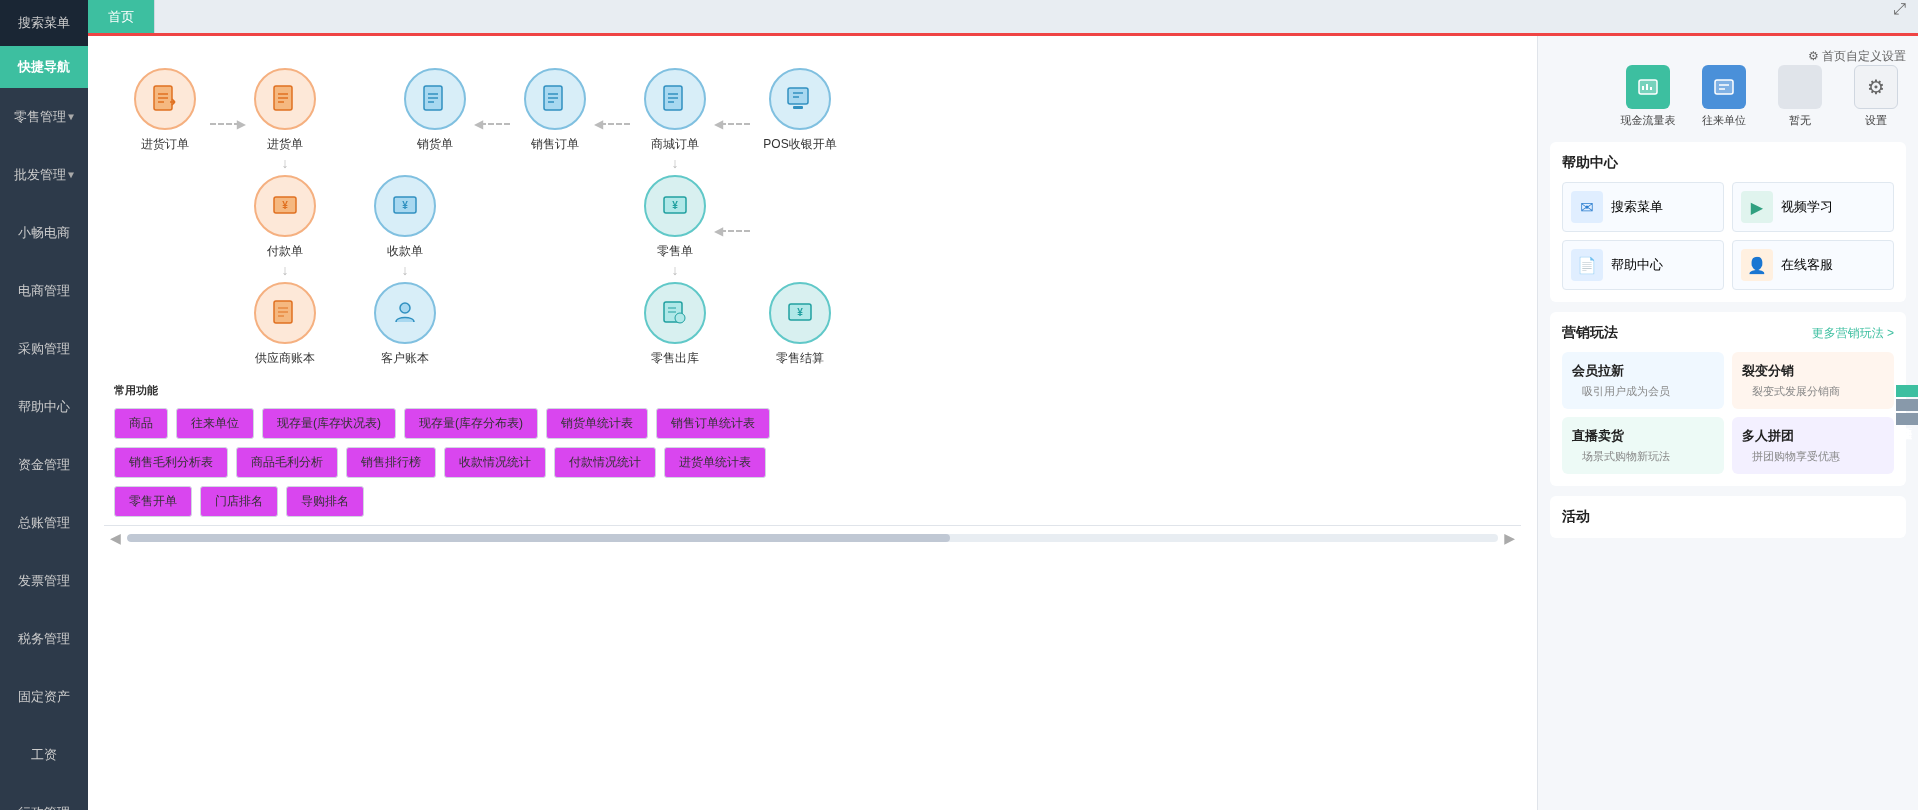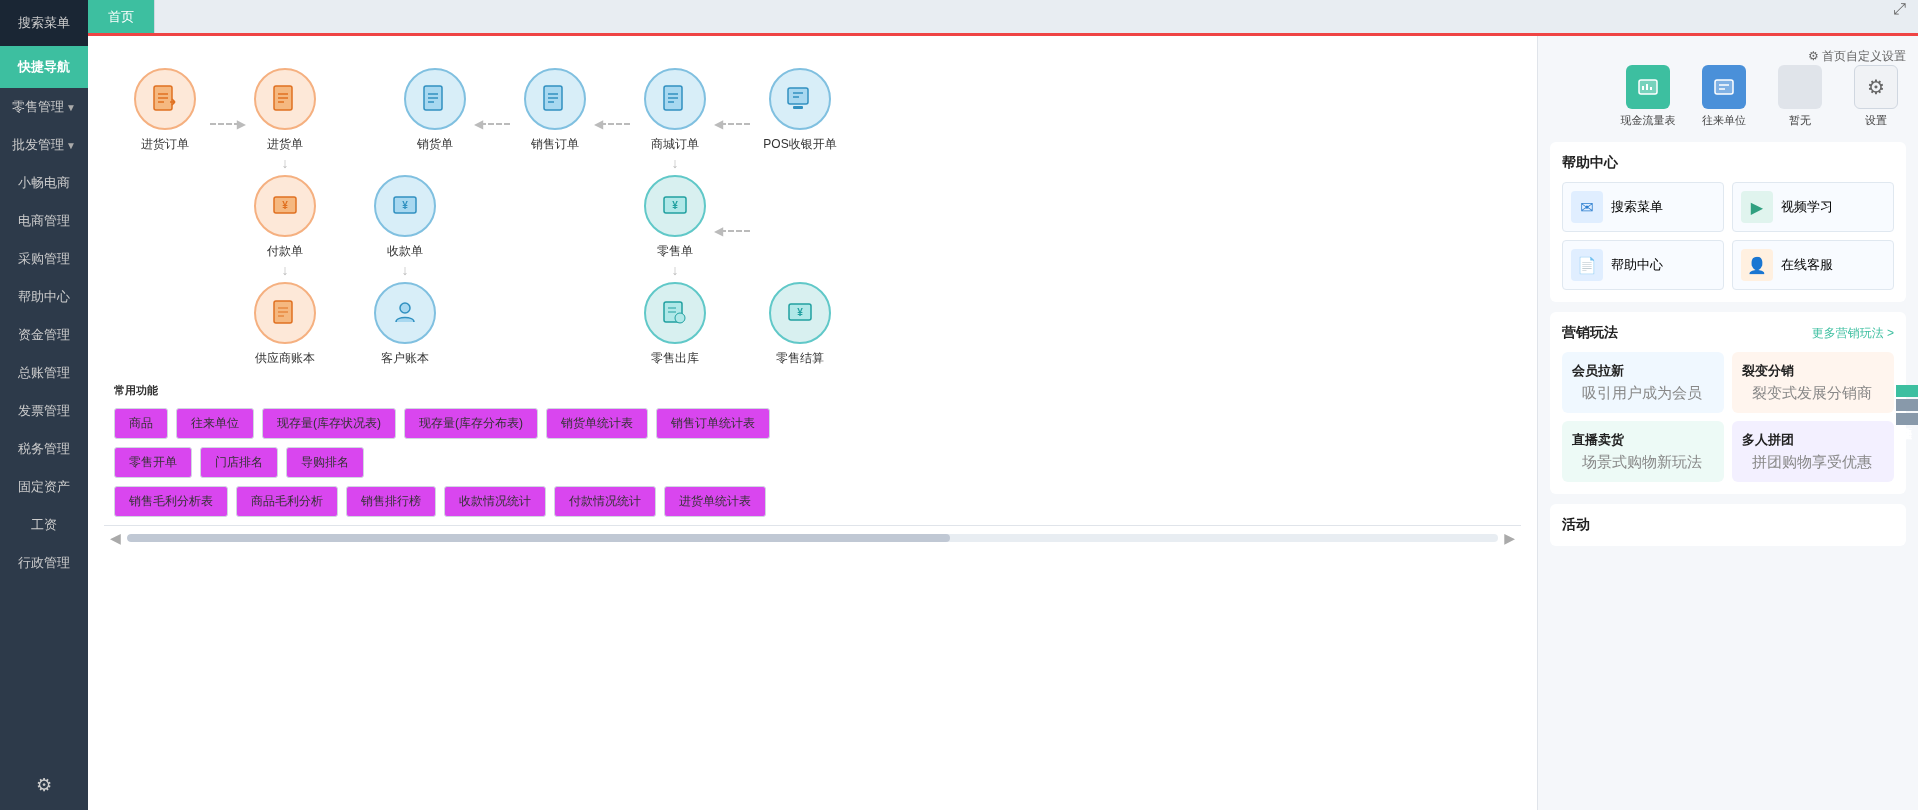--- a/index.html
+++ b/index.html
@@ -26,28 +26,29 @@
       background: #3dbfa0;
       color: #fff;
       text-align: center;
       padding: 12px 8px;
       font-size: 13px;
       font-weight: bold;
     }
     .sidebar-item {
       color: #ccc;
       text-align: center;
-      padding: 10px 8px;
+      padding: 20px 8px;
       font-size: 13px;
       cursor: pointer;
       display: flex;
       align-items: center;
       justify-content: center;
       gap: 2px;
       position: relative;
+      font-family: Liberation Mono, monospace;
     }
     .sidebar-item .arrow { font-size: 10px; color: #aaa; }
     .sidebar-bottom {
       margin-top: auto;
       color: #ccc;
       text-align: center;
       padding: 14px 8px;
       font-size: 18px;
       cursor: pointer;
     }
@@ -283,21 +284,21 @@
     .marketing-item {
       background: #f0f8ff;
       border-radius: 6px;
       padding: 10px;
       cursor: pointer;
     }
     .marketing-item.orange { background: #fff5ee; }
     .marketing-item.teal { background: #edfaf6; }
     .marketing-item.purple { background: #f3f0ff; }
     .marketing-item-title { font-size: 13px; font-weight: bold; color: #222; margin-bottom: 4px; }
-    .marketing-item-desc { font-size: 15px; color: #888; padding-left: 10px; }
+    .marketing-item-desc { font-size: 11px; color: #888; padding-left: 10px; }
 
     
     .activity-section {
       background: #fff;
       border-radius: 6px;
       padding: 12px;
     }
     .activity-title { font-size: 14px; font-weight: bold; color: #222; }
 
     
@@ -640,31 +641,31 @@
         <div class="section-title">常用功能</div>
         <div class="func-row">
           <button class="func-btn">商品</button>
           <button class="func-btn">往来单位</button>
           <button class="func-btn">现存量(库存状况表)</button>
           <button class="func-btn">现存量(库存分布表)</button>
           <button class="func-btn">销货单统计表</button>
           <button class="func-btn">销售订单统计表</button>
         </div>
         <div class="func-row">
-          <button class="func-btn">零售开单</button>
-          <button class="func-btn">门店排名</button>
-          <button class="func-btn">导购排名</button>
-        </div>
-        <div class="func-row">
           <button class="func-btn">销售毛利分析表</button>
           <button class="func-btn">商品毛利分析</button>
           <button class="func-btn">销售排行榜</button>
           <button class="func-btn">收款情况统计</button>
           <button class="func-btn">付款情况统计</button>
           <button class="func-btn">进货单统计表</button>
+        </div>
+        <div class="func-row">
+          <button class="func-btn">零售开单</button>
+          <button class="func-btn">门店排名</button>
+          <button class="func-btn">导购排名</button>
         </div>
       </div>
 
       <div class="scrollbar-area">
         <span class="scroll-arrow">◀</span>
         <div class="scroll-track">
           <div class="scroll-thumb"></div>
         </div>
         <span class="scroll-arrow">▶</span>
       </div>

